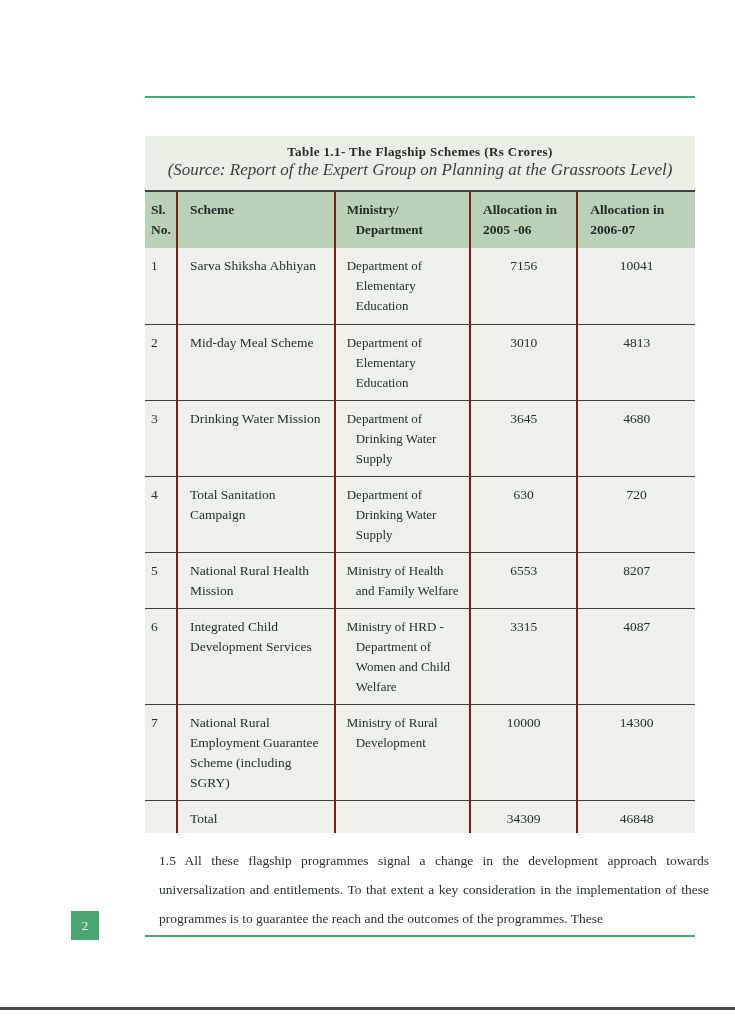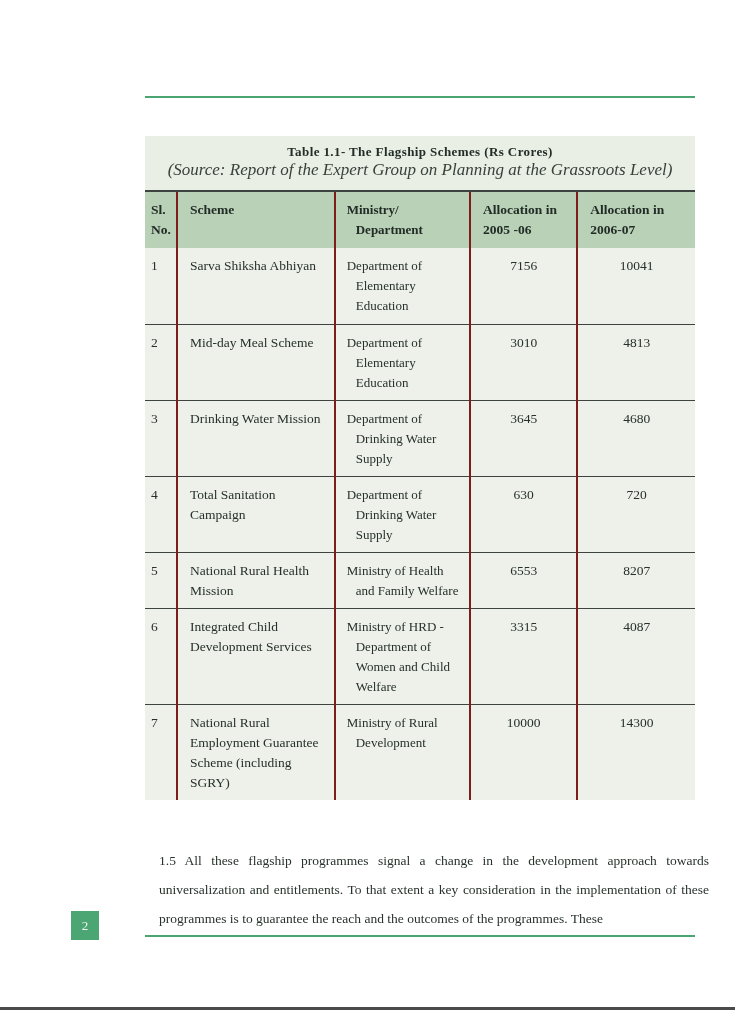--- a/index.html
+++ b/index.html
@@ -215,20 +215,27 @@
           <td class="num">3315</td>
           <td class="num">4087</td>
         </tr>
         <tr class="h96 sep">
           <td class="cell-slno">7</td>
           <td>National Rural Employment Guarantee Scheme (including SGRY)</td>
           <td class="cell-ministry">Ministry of Rural Development</td>
           <td class="num">10000</td>
           <td class="num">14300</td>
         </tr>
+        <tr class="h33 sep">
+          <td class="cell-slno"></td>
+          <td class="total-label">Total</td>
+          <td class="cell-ministry"></td>
+          <td class="num num-total">34309</td>
+          <td class="num num-total">46848</td>
+        </tr>
       </tbody>
     </table>
   </div>
 
   <p class="body-paragraph">1.5 All these flagship programmes signal a change in the development approach towards universalization and entitlements. To that extent a key consideration in the implementation of these programmes is to guarantee the reach and the outcomes of the programmes. These</p>
 
   <div class="page-number-box">2</div>
 
   <div class="rule rule-footer"></div>
 

